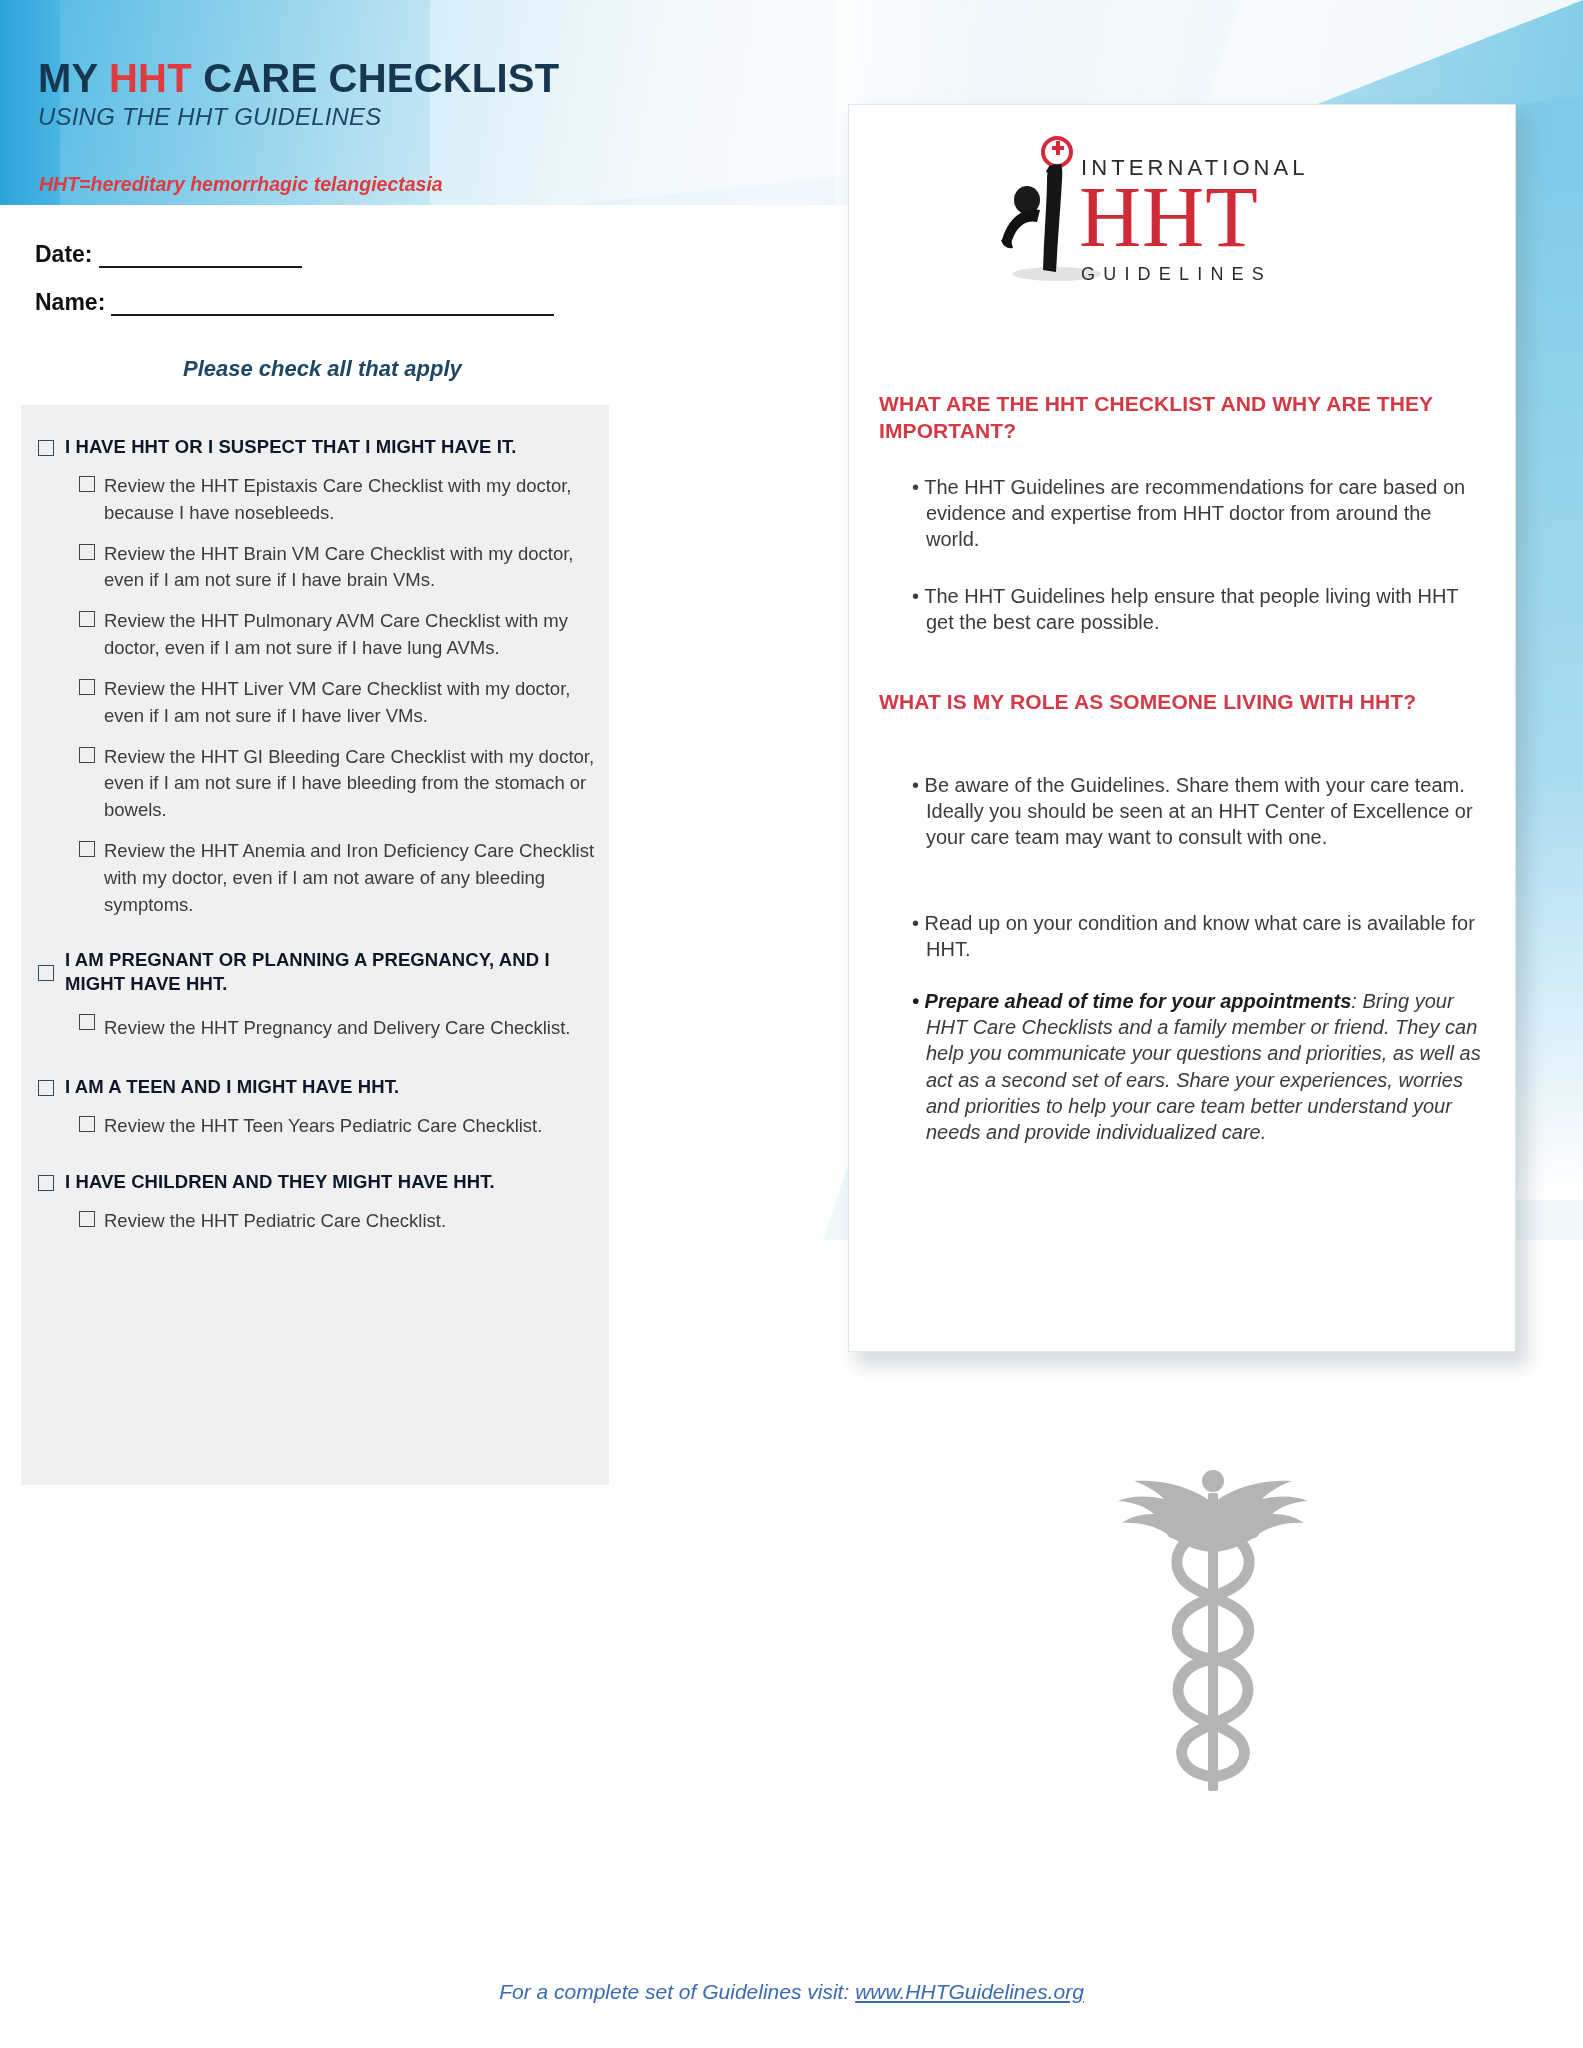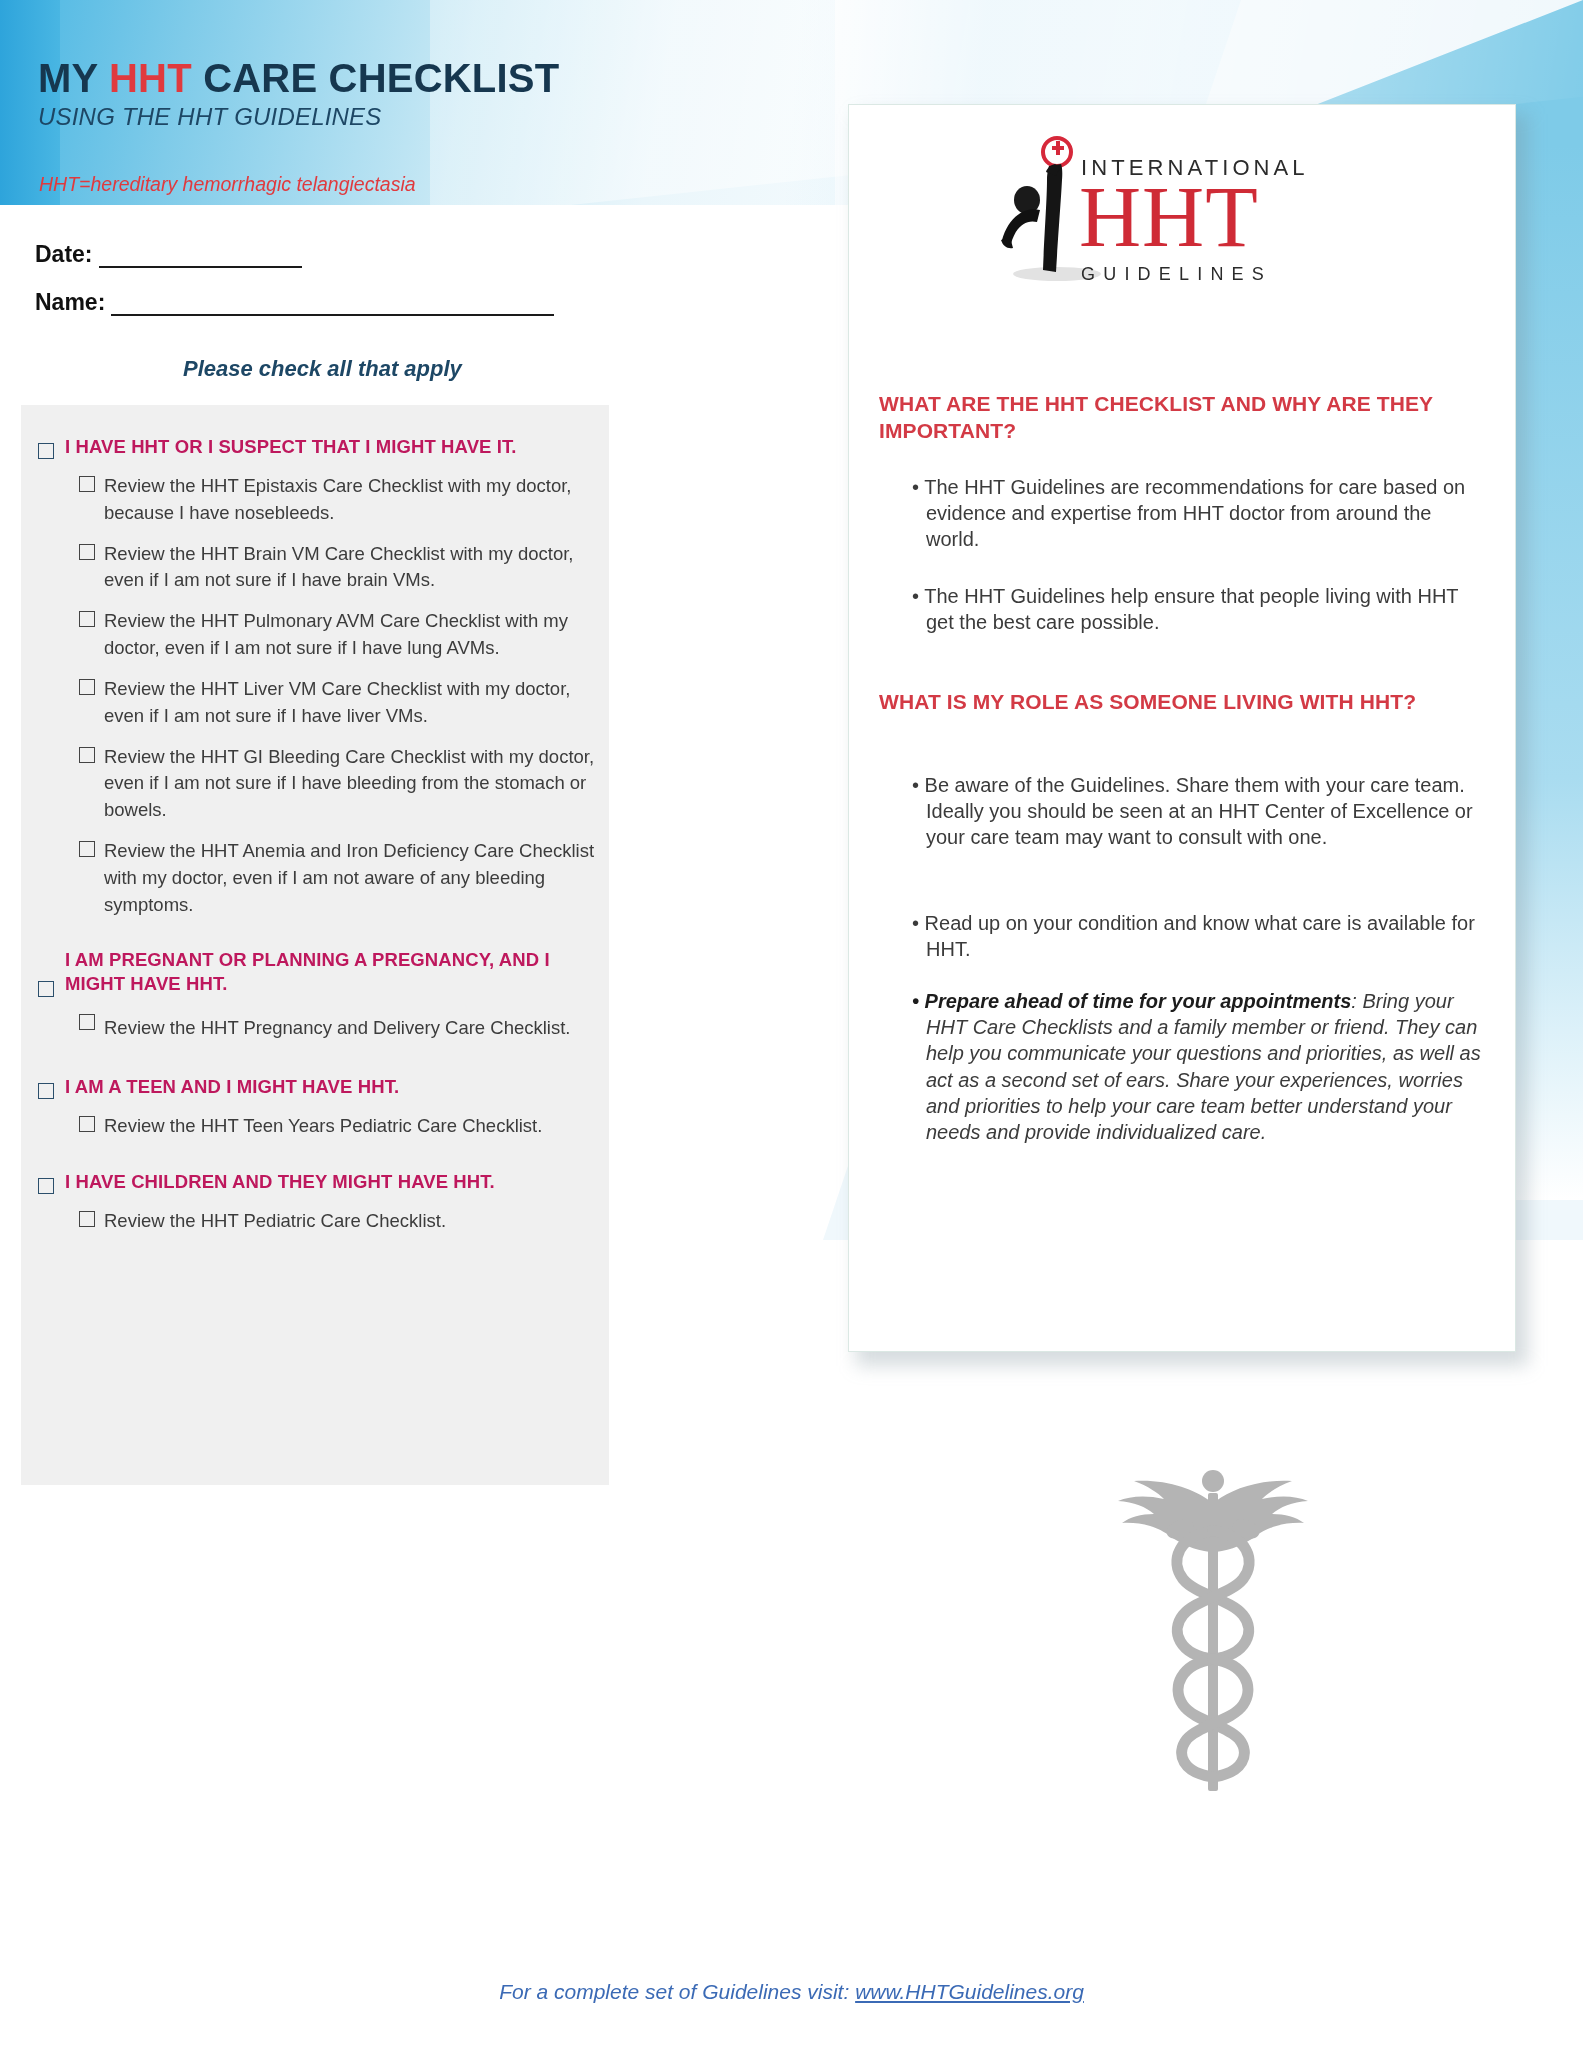--- a/index.html
+++ b/index.html
@@ -107,21 +107,21 @@
     white-space: nowrap;
   }
 
   
   .definition {
     position: absolute;
     left: 39px;
     top: 173px;
     font-size: 19.5px;
     font-style: italic;
-    font-weight: normal;
+    font-weight: bold;
     color: #e03a3e;
     white-space: nowrap;
   }
   .field-row {
     position: absolute;
     left: 35px;
     font-size: 23px;
     font-weight: bold;
     color: #111;
     display: flex;
@@ -159,24 +159,24 @@
     background: #f0f0f0;
   }
   .checklist-inner {
     position: absolute;
     left: 38px;
     top: 435px;
     width: 560px;
   }
   .major {
     display: flex;
-    align-items: flex-end;
+    align-items: center;
     font-size: 18.5px;
     font-weight: bold;
-    color: #be185d;
+    color: #0f172a;
     letter-spacing: .1px;
     margin-top: 30px;
     line-height: 1.3;
   }
   .major:first-child { margin-top: 0; }
   .major .cbx {
     flex: 0 0 auto;
     margin-right: 11px;
     margin-top: 2px;
   }

